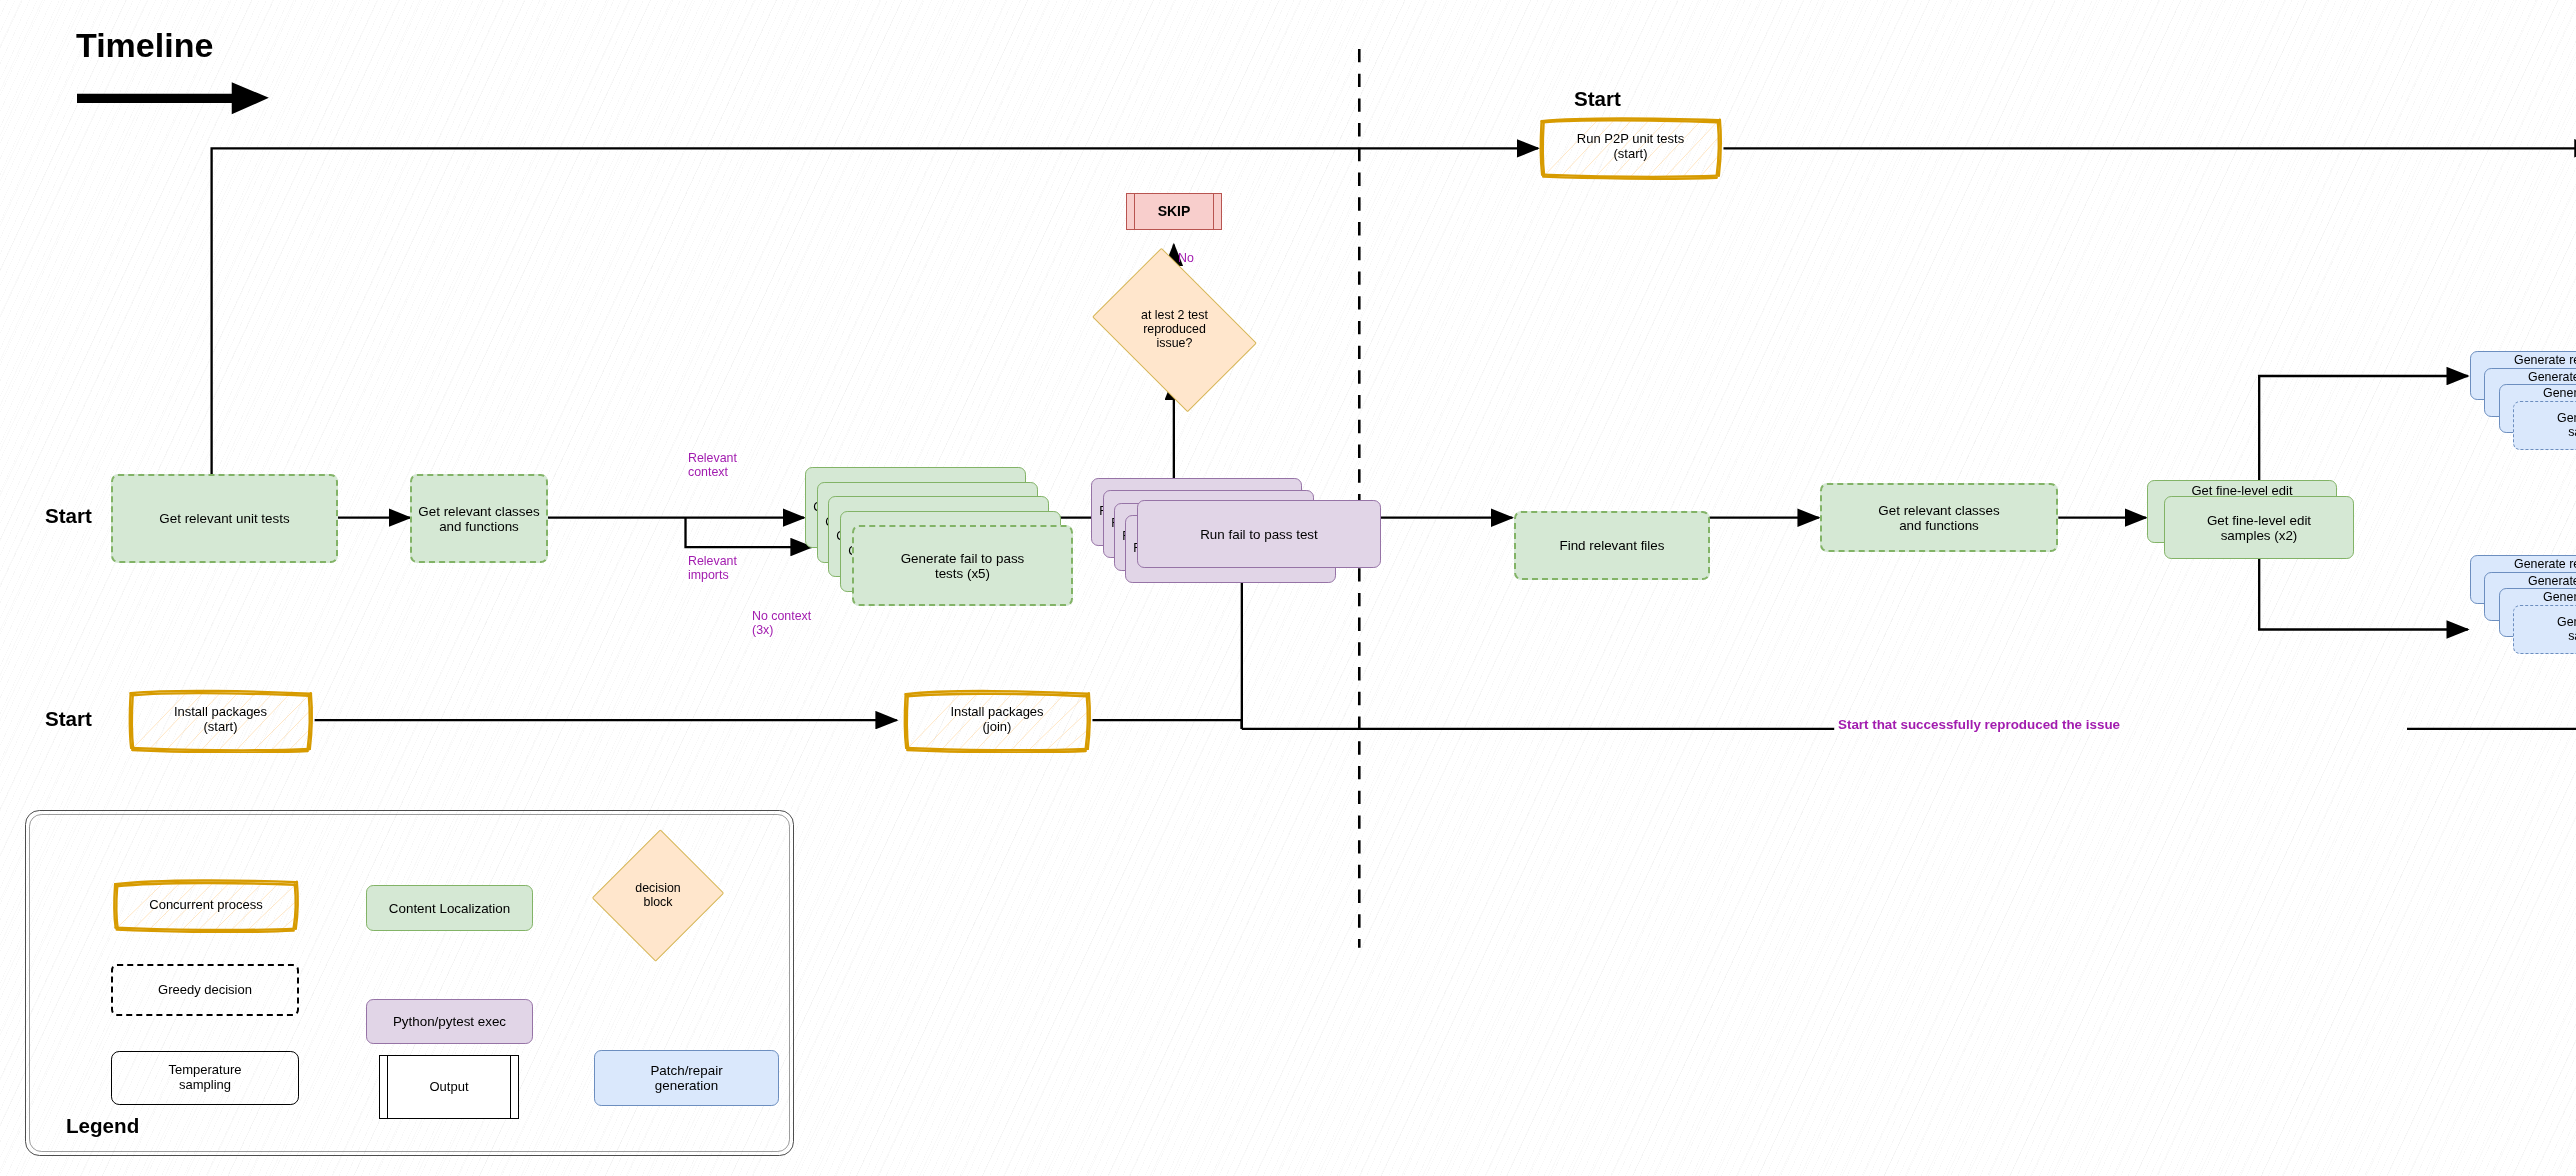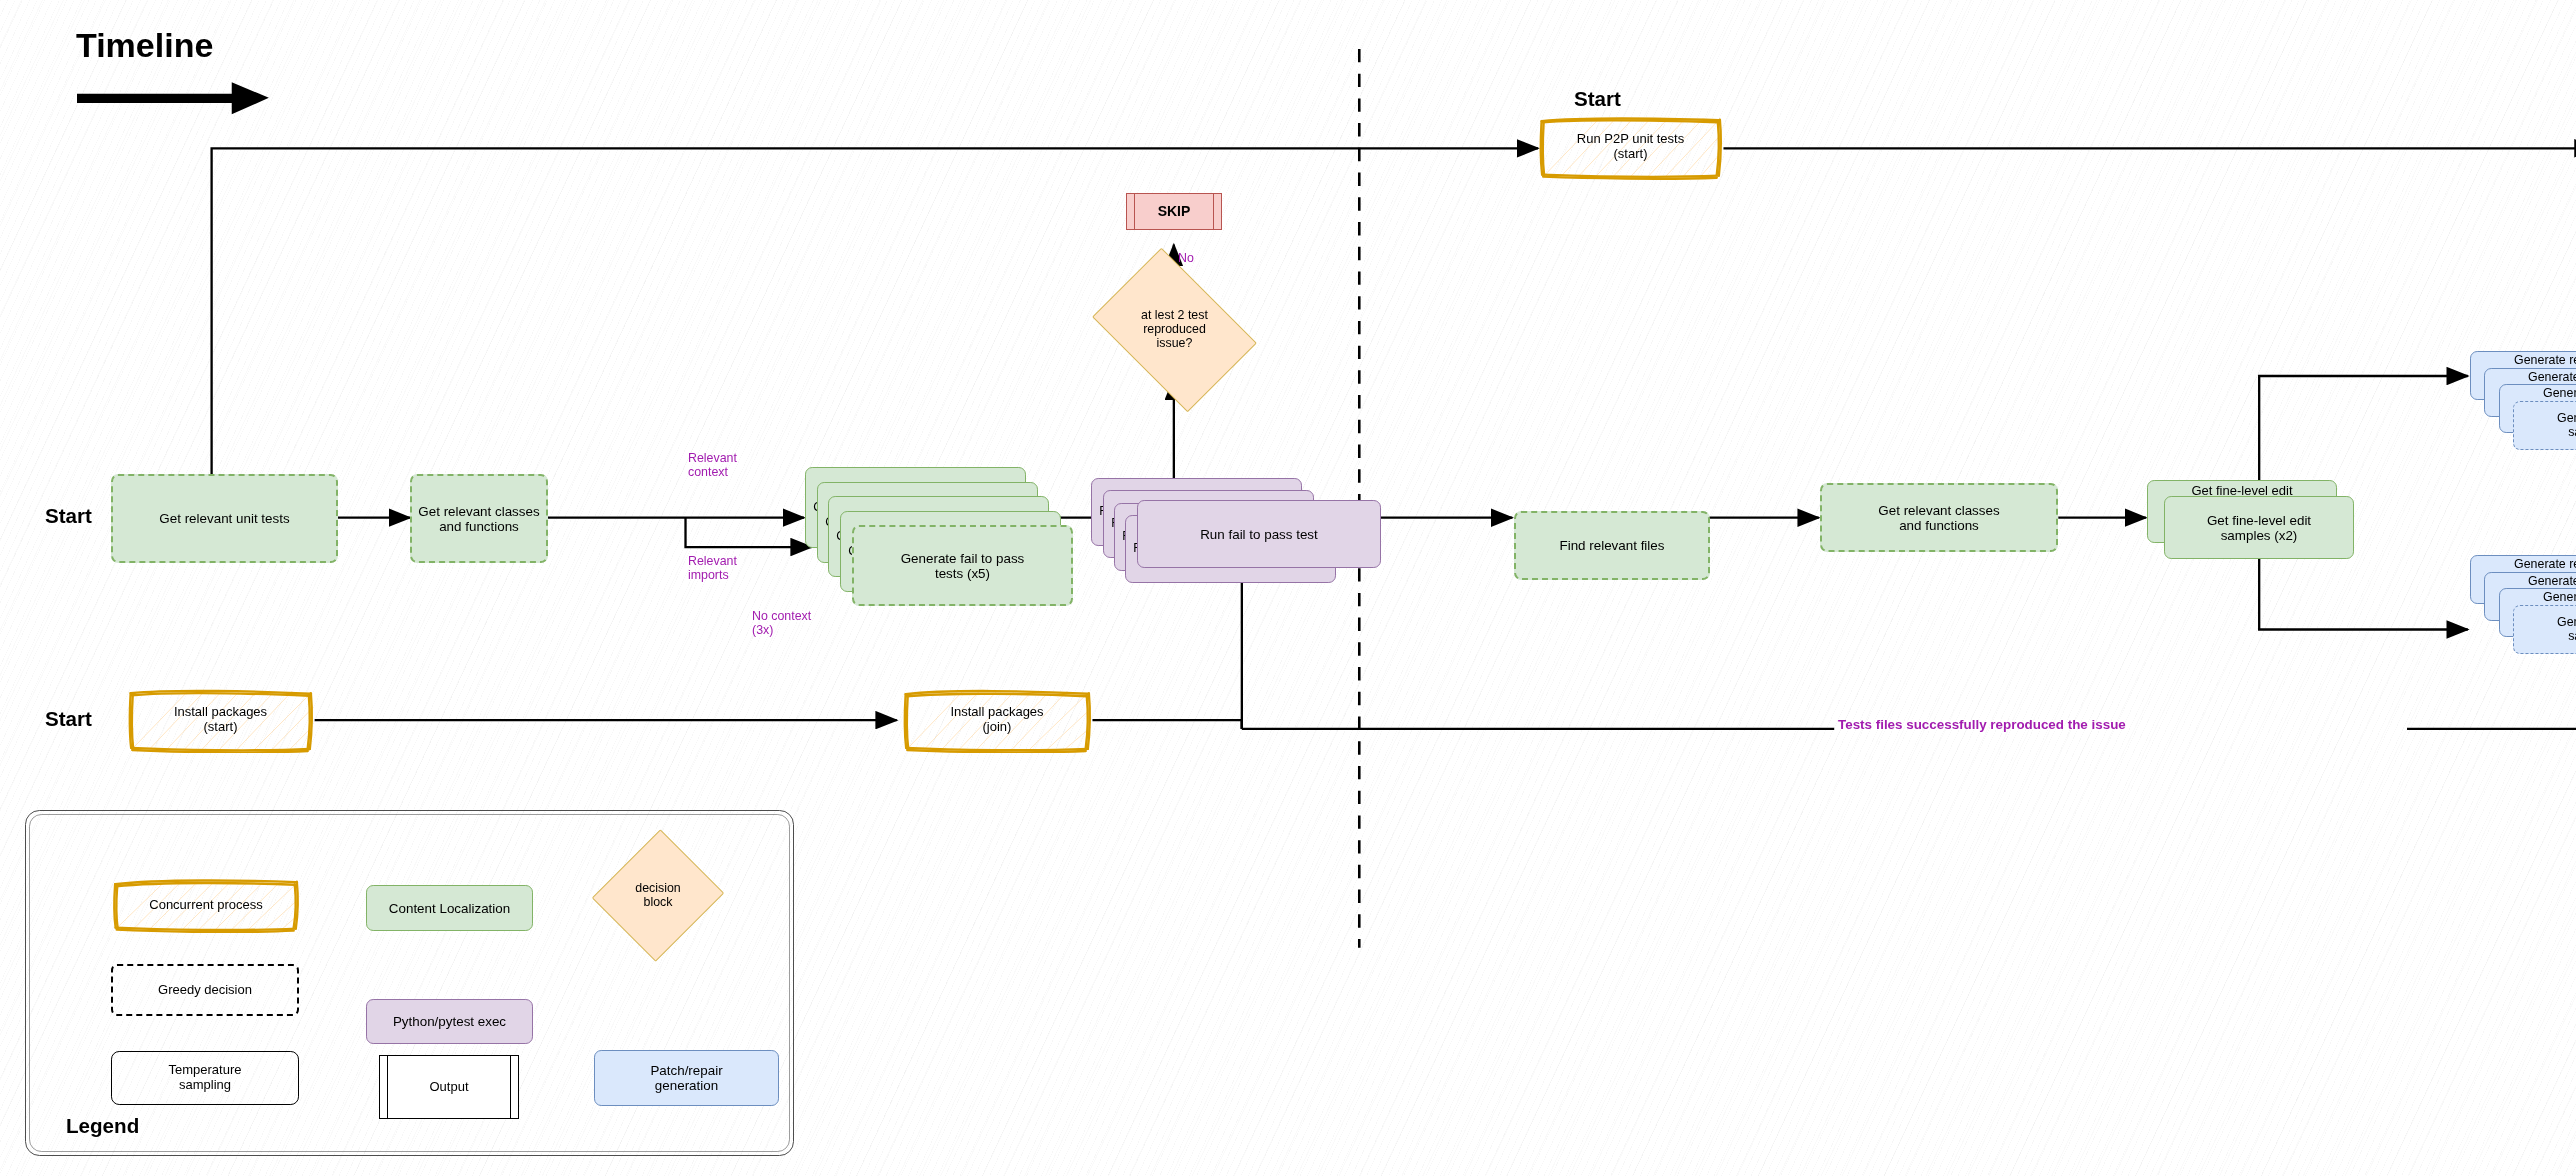--- a/index.html
+++ b/index.html
@@ -304,21 +304,21 @@
         <path d="M362,120 C256,125 96,122 10,118"></path>
         <path d="M358,124 C254,129 94,126 12,122"></path>
         <path d="M10,118 C6,84 7,48 9,14"></path>
         <path d="M14,120 C10,86 11,50 13,18"></path>
       </g>
     </svg>
     <span class="lbl">Install packages
 (join)</span>
   </div>
 
-  <div class="edge-label bold" style="left:1838px;top:717px;font-size:13.4px;">Tests files successfully reproduced the issue</div>
+  <div class="edge-label bold" style="left:1838px;top:717px;font-size:13.4px;">Start that successfully reproduced the issue</div>
 
   <div class="node green-dash" style="left:1514px;top:511px;width:196px;height:69px;">
     <span class="lbl">Find relevant files</span>
   </div>
 
   <div class="node green-dash" style="left:1820px;top:483px;width:238px;height:69px;">
     <span class="lbl">Get relevant classes
 and functions</span>
   </div>
 

